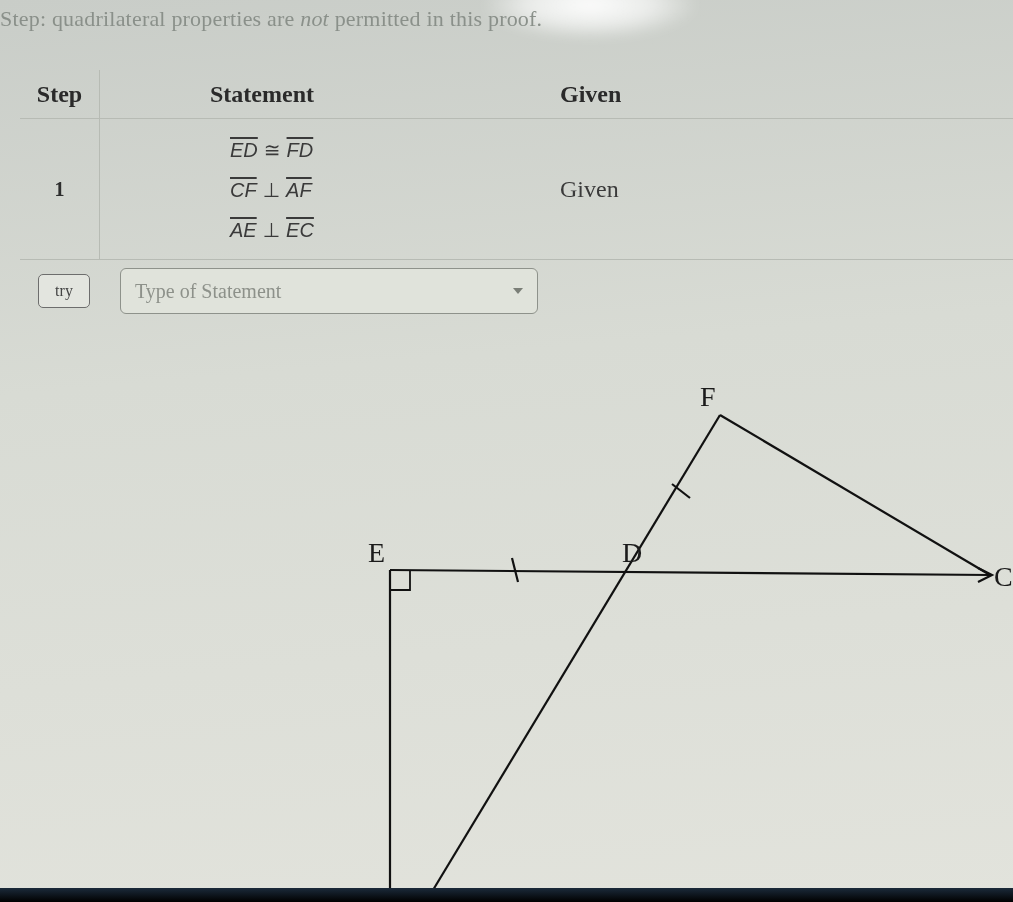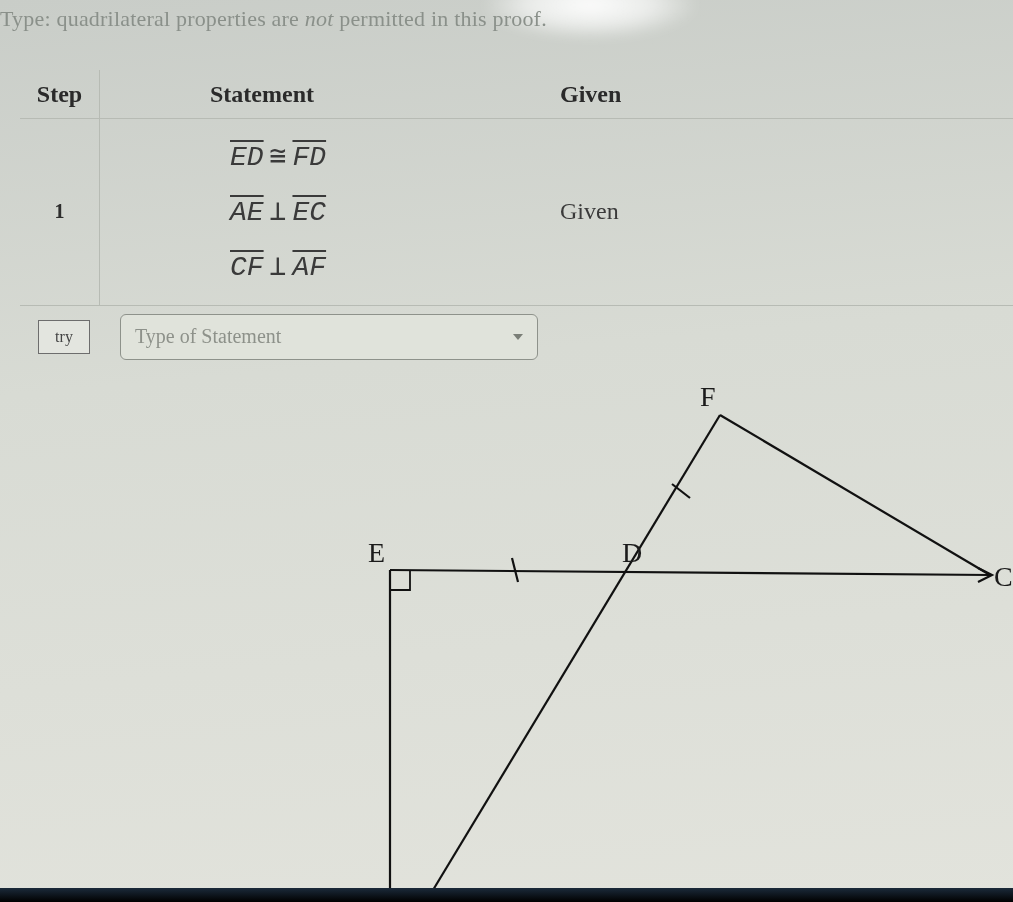--- a/index.html
+++ b/index.html
@@ -61,34 +61,34 @@
     padding: 10px 20px;
     font-size: 24px;
   }
   .header .cell-step, .header .cell-stmt, .header .cell-reason {
     font-weight: bold;
     font-size: 24px;
     color: #2a2a2a;
   }
   .header .cell-stmt { padding-left: 110px; }
   .row1 { min-height: 125px; }
-  .math-lines { line-height: 1.9; font-style: italic; font-family: Liberation Mono, monospace; font-size: 28px; }
+  .math-lines { line-height: 1.9; font-style: italic; font-family: Liberation Sans, sans-serif; font-size: 20px; }
   .ovl { text-decoration: overline; display: inline-block; padding-top: 2px; }
   .sym { font-style: normal; padding: 0 6px; }
   .row-try {
     display: flex;
     align-items: center;
     border-top: 1px solid #b7bbb4;
     padding: 8px 0;
     gap: 14px;
   }
   .try-btn {
     width: 52px; height: 34px;
     border: 1.5px solid #6d6d6d;
-    border-radius: 0;
+    border-radius: 5px;
     background: #e3e5df;
     font-family: Georgia, serif;
     font-size: 16px;
     color: #444;
     display: flex; align-items: center; justify-content: center;
     margin-left: 18px;
     cursor: pointer;
   }
   .stmt-select {
     flex: 0 0 418px;
@@ -130,42 +130,42 @@
     height: 14px;
     background: linear-gradient(to top, #000 0%, #1b2a3a 100%);
   }
 </style>
 </head>
 <body>
 
 <div class="glare"></div>
 
 <div class="note">
-  <span>Type: quadrilateral properties are </span><span class="em">not</span><span> permitted in this proof.</span>
+  <span>Step: quadrilateral properties are </span><span class="em">not</span><span> permitted in this proof.</span>
 </div>
 
 <div class="proof-table">
   <div class="row header">
     <div class="cell-step">Step</div>
     <div class="cell-stmt">Statement</div>
     <div class="cell-reason">Given</div>
   </div>
 
   <div class="row row1">
     <div class="cell-step">1</div>
     <div class="cell-stmt">
       <div class="math-lines">
         <div>
           <span class="ovl">ED</span><span class="sym">≅</span><span class="ovl">FD</span>
         </div>
         <div>
-          <span class="ovl">AE</span><span class="sym">⊥</span><span class="ovl">EC</span>
+          <span class="ovl">CF</span><span class="sym">⊥</span><span class="ovl">AF</span>
         </div>
         <div>
-          <span class="ovl">CF</span><span class="sym">⊥</span><span class="ovl">AF</span>
+          <span class="ovl">AE</span><span class="sym">⊥</span><span class="ovl">EC</span>
         </div>
       </div>
     </div>
     <div class="cell-reason">Given</div>
   </div>
 
   <div class="row-try">
     <div class="try-btn">
       <span>try</span>
     </div>

